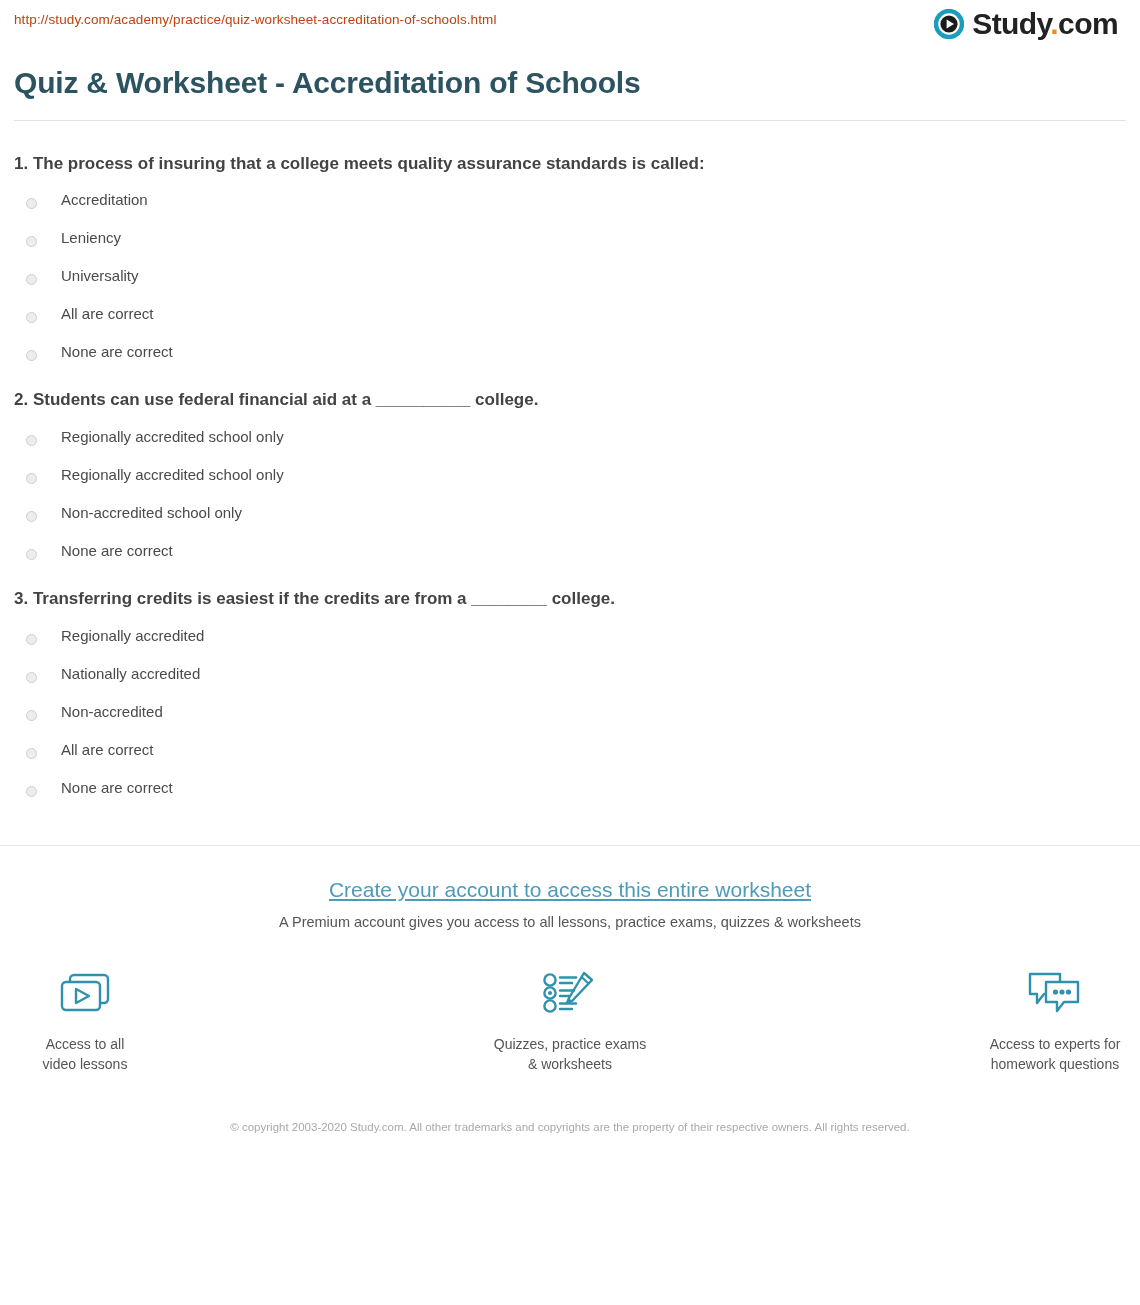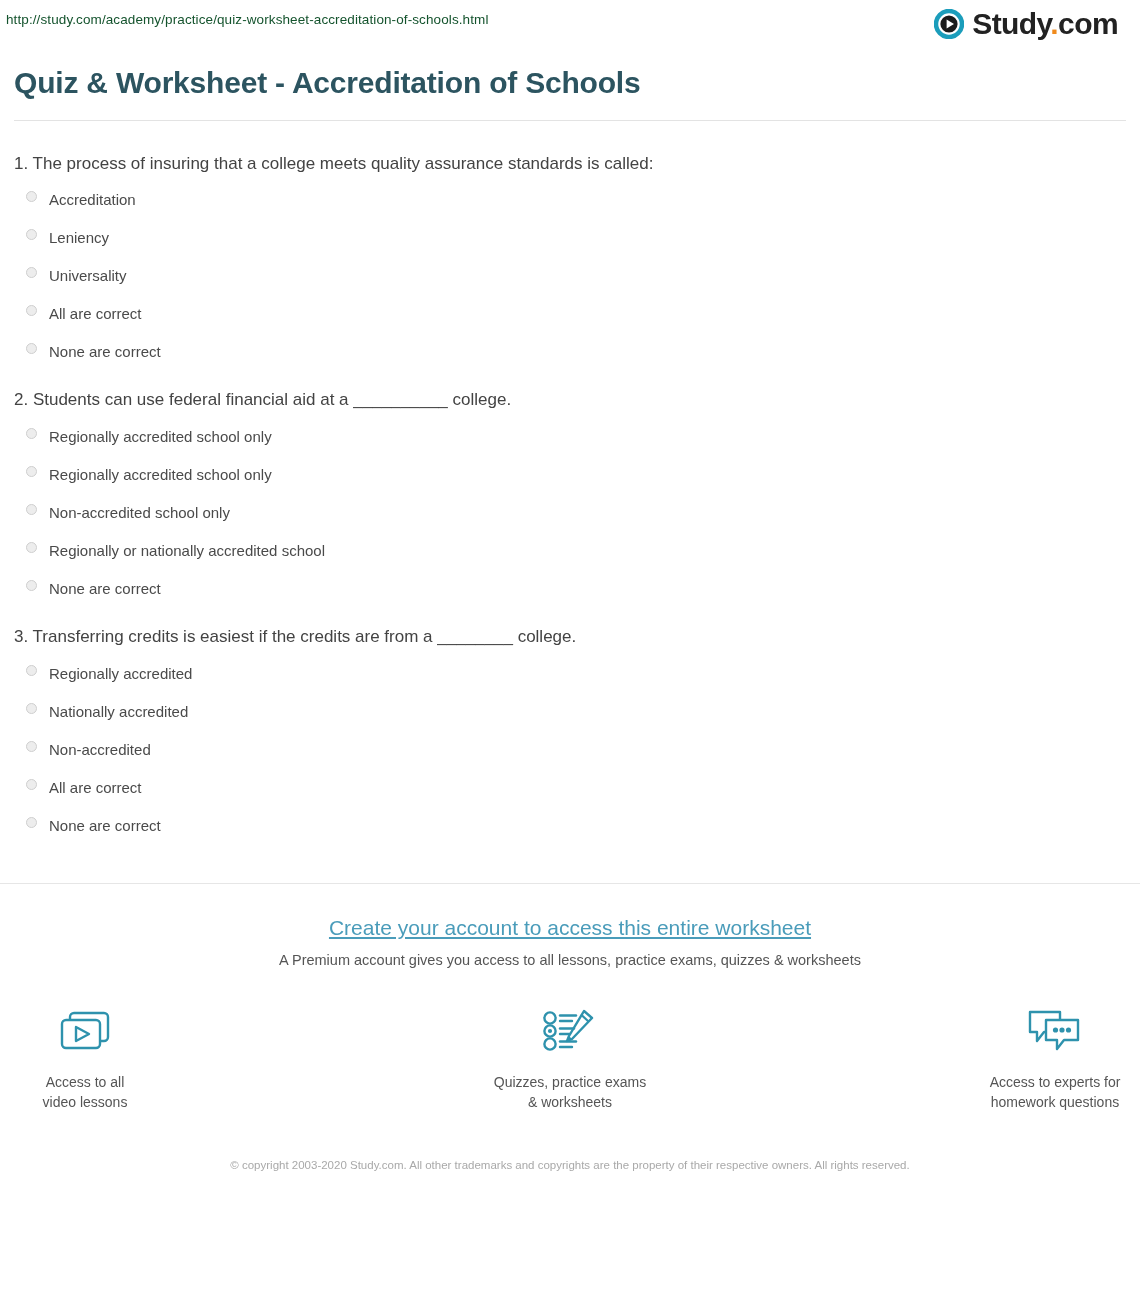--- a/index.html
+++ b/index.html
@@ -24,24 +24,24 @@
   }
 
   
   .topbar {
     position: relative;
     height: 56px;
     padding: 0 14px;
   }
   .url {
     position: absolute;
-    left: 6px;
+    left: 14px;
     top: 12px;
     font-size: 13.5px;
-    color: #14532d;
+    color: #c2410c;
     letter-spacing: 0.1px;
     white-space: nowrap;
   }
   .logo {
     position: absolute;
     right: 22px;
     top: 9px;
     display: flex;
     align-items: flex-start;
     gap: 8px;
@@ -87,35 +87,35 @@
 
   
   .quiz {
     padding: 0 14px;
   }
   .question-block { margin-top: 18px; }
   .question-block:first-child { margin-top: 32px; }
 
   .q-text {
     font-size: 17px;
-    font-weight: normal;
+    font-weight: bold;
     color: #434343;
     line-height: 1.35;
     margin: 0 0 6px 0;
   }
 
   .answers {
     list-style: none;
     margin: 0;
     padding: 0;
   }
   .answer-row {
     display: flex;
-    align-items: flex-start;
-    gap: 12px;
+    align-items: flex-end;
+    gap: 24px;
     padding: 10px 0 10px 12px;
   }
   .radio {
     width: 11px;
     height: 11px;
     flex: 0 0 11px;
     border-radius: 50%;
     background: #ededed;
     border: 1px solid #cfcfcf;
     box-sizing: border-box;
@@ -236,24 +236,20 @@
           <span class="radio"></span>
           <span class="answer-label">Regionally accredited school only</span>
         </li>
         <li class="answer-row">
           <span class="radio"></span>
           <span class="answer-label">Regionally accredited school only</span>
         </li>
         <li class="answer-row">
           <span class="radio"></span>
           <span class="answer-label">Non-accredited school only</span>
-        </li>
-        <li class="answer-row">
-          <span class="radio"></span>
-          <span class="answer-label">Regionally or nationally accredited school</span>
         </li>
         <li class="answer-row">
           <span class="radio"></span>
           <span class="answer-label">None are correct</span>
         </li>
       </ul>
     </div>
 
     <div class="question-block">
       <p class="q-text">3. Transferring credits is easiest if the credits are from a ________ college.</p>

